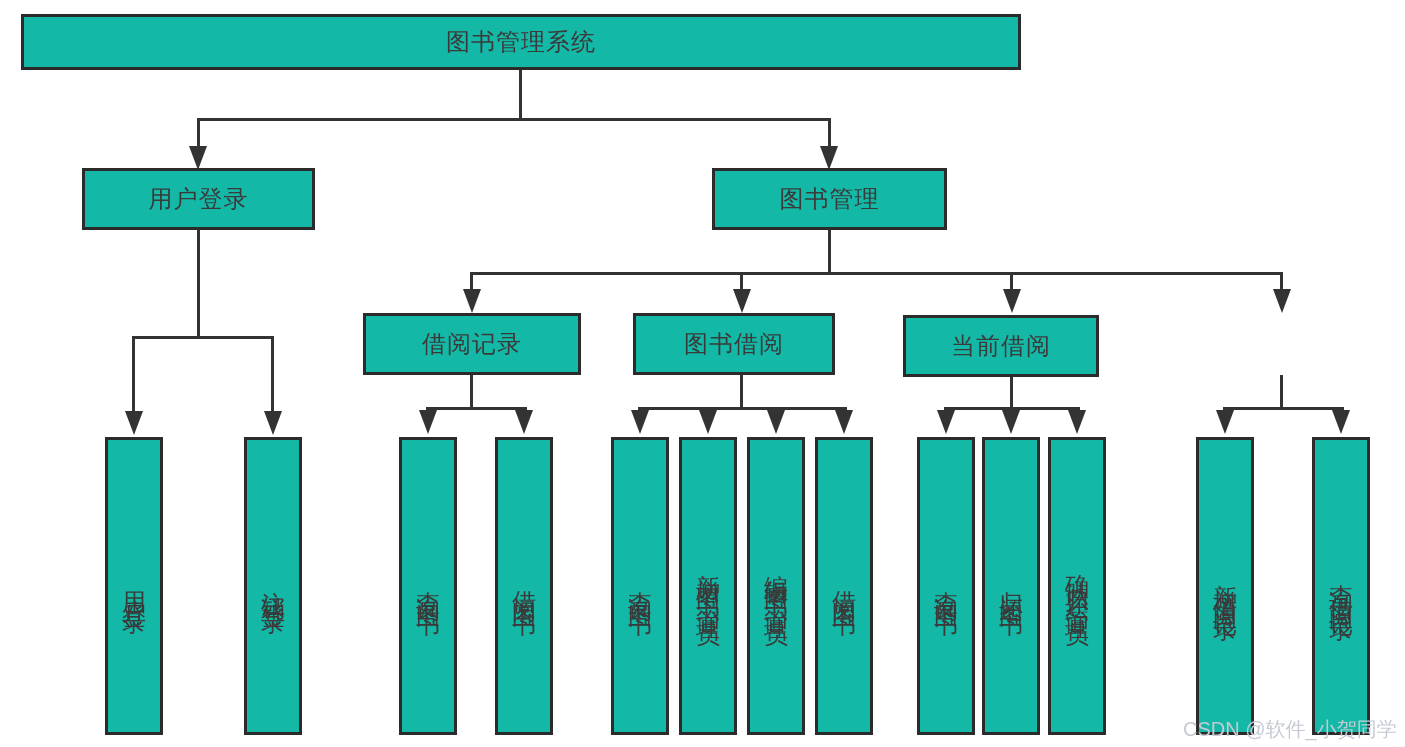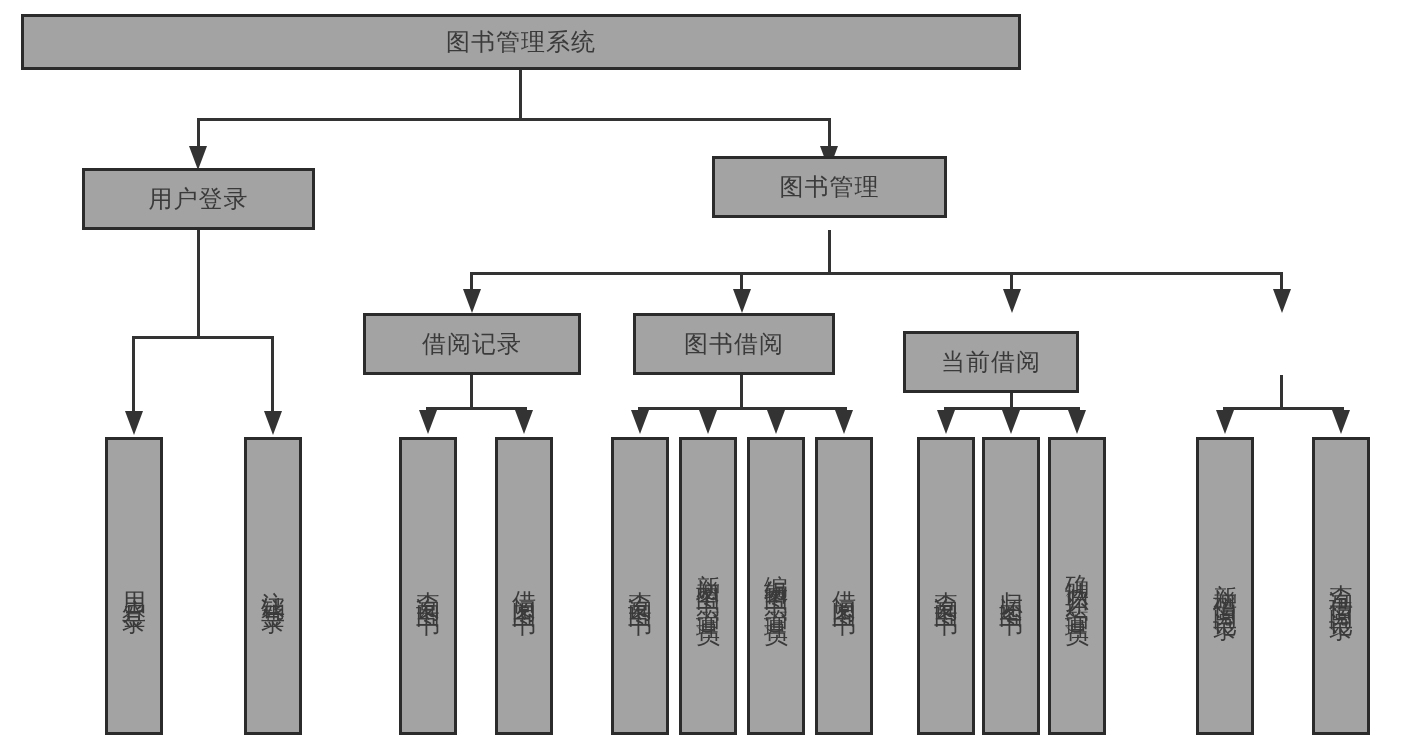--- a/index.html
+++ b/index.html
@@ -3,21 +3,21 @@
 <meta charset="utf-8">
 <style>
   html,body { margin:0; padding:0; background:#ffffff; }
   .canvas {
     position:relative; width:1405px; height:747px; background:#ffffff;
     font-family:"Liberation Sans","DejaVu Sans",sans-serif;
     overflow:hidden;
   }
   .box {
     position:absolute; box-sizing:border-box;
-    border:3px solid #2b2b2b; background:#a3a3a3;
+    border:3px solid #2b2b2b; background:#14b8a6;
     display:flex; align-items:center; justify-content:center;
     color:#3a3a3a;
   }
   .hlabel { font-size:24px; letter-spacing:1px; white-space:nowrap; }
   .leaf .vlabel {
     writing-mode:vertical-rl; text-orientation:mixed;
     font-size:24px; letter-spacing:7px; line-height:1;
   }
   .vl { position:absolute; width:3px; background:#333333; }
   .hl { position:absolute; height:3px; background:#333333; }
@@ -84,31 +84,31 @@
   <div class="ar" style="left:1216px;top:410px"></div>
   <div class="ar" style="left:1332px;top:410px"></div>
 
   <div class="box" style="left:21px;top:14px;width:1000px;height:56px">
     <span class="hlabel">图书管理系统</span>
   </div>
 
   <div class="box" style="left:82px;top:168px;width:233px;height:62px">
     <span class="hlabel">用户登录</span>
   </div>
-  <div class="box" style="left:712px;top:156px;width:235px;height:62px">
+  <div class="box" style="left:712px;top:168px;width:235px;height:62px">
     <span class="hlabel">图书管理</span>
   </div>
 
   <div class="box" style="left:363px;top:313px;width:218px;height:62px">
     <span class="hlabel">借阅记录</span>
   </div>
   <div class="box" style="left:633px;top:313px;width:202px;height:62px">
     <span class="hlabel">图书借阅</span>
   </div>
-  <div class="box" style="left:903px;top:331px;width:176px;height:62px">
+  <div class="box" style="left:903px;top:315px;width:196px;height:62px">
     <span class="hlabel">当前借阅</span>
   </div>
 
   <div class="box leaf" style="left:105px;top:437px;width:58px;height:298px">
     <span class="vlabel">用户登录</span>
   </div>
   <div class="box leaf" style="left:244px;top:437px;width:58px;height:298px">
     <span class="vlabel">注销登录</span>
   </div>
 
@@ -142,13 +142,14 @@
     <span class="vlabel">确认归还（管理员）</span>
   </div>
 
   <div class="box leaf" style="left:1196px;top:437px;width:58px;height:298px">
     <span class="vlabel">新增借阅记录</span>
   </div>
   <div class="box leaf" style="left:1312px;top:437px;width:58px;height:298px">
     <span class="vlabel">查询借阅记录</span>
   </div>
 
+  <div class="watermark">CSDN @软件_小贺同学</div>
 </div>
 
 </body></html>

